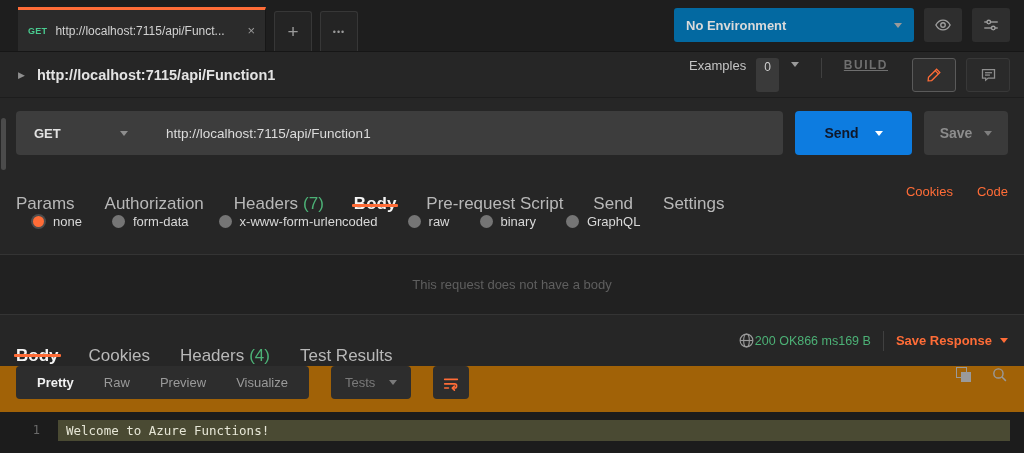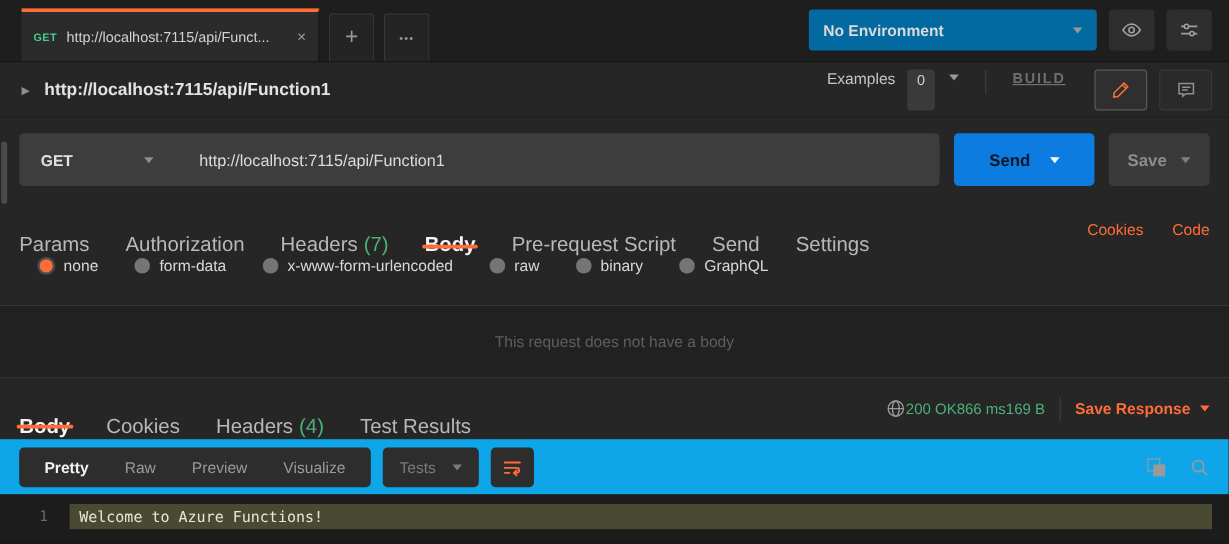--- a/index.html
+++ b/index.html
@@ -90,21 +90,21 @@
   .emptymsg span{color:#5f5f5f;font-size:13px;}
   
   .resptabs{height:52px;display:flex;align-items:stretch;padding:0 16px;flex:none;background:#262626;border-top:1px solid #343434;}
   .resptabs .rtab.active::after{bottom:9px;}
   .resptabs-right{margin-left:auto;display:flex;align-items:center;}
   .globe{color:#9a9a9a;display:flex;align-items:center;}
   .meta-green{color:var(--success-green,#4cb176);font-size:12.5px;}
   .save-resp{display:flex;align-items:center;gap:8px;color:var(--accent-orange,#ff6c37);font-weight:bold;font-size:13px;cursor:pointer;}
   .save-resp .caret-down{color:var(--accent-orange,#ff6c37);}
   
-  .resptools{height:46px;display:flex;align-items:center;padding:0 16px;gap:10px;flex:none;background:#0ea5e9;}
+  .resptools{height:46px;display:flex;align-items:flex-start;padding:0 16px;gap:22px;flex:none;background:#a16207;}
   .view-group{height:33px;background:#2d2d2d;border-radius:4px;display:flex;align-items:center;padding:0 6px;}
   .vtab{padding:0 15px;color:#9a9a9a;font-size:13px;cursor:pointer;line-height:33px;}
   .vtab.active{color:#f2f2f2;font-weight:bold;}
   .format-select{height:33px;background:#2d2d2d;border-radius:4px;display:flex;align-items:center;gap:14px;padding:0 14px;color:#7a7a7a;}
   .format-select .fmt-label{font-size:13px;}
   .wrap-btn{width:36px;height:33px;background:#2d2d2d;border-radius:4px;display:flex;align-items:center;justify-content:center;color:var(--accent-orange,#ff6c37);}
   .resptools-right{margin-left:auto;display:flex;align-items:center;gap:20px;color:#9a9a9a;}
   .copy-icon{position:relative;width:15px;height:15px;}
   .copy-icon .back{position:absolute;left:0;top:0;width:11px;height:11px;border:1.5px solid #9a9a9a;}
   .copy-icon .front{position:absolute;right:0;bottom:0;width:10px;height:10px;background:#9a9a9a;}

